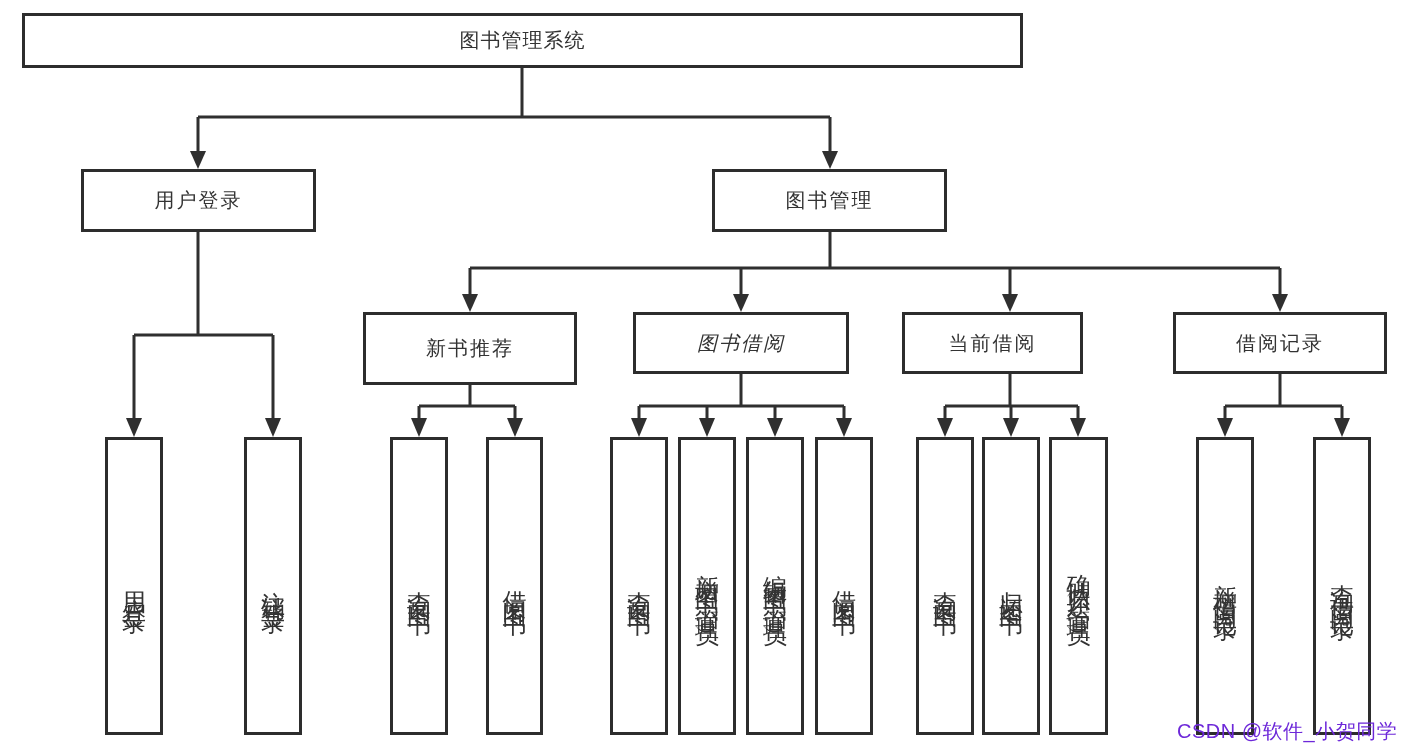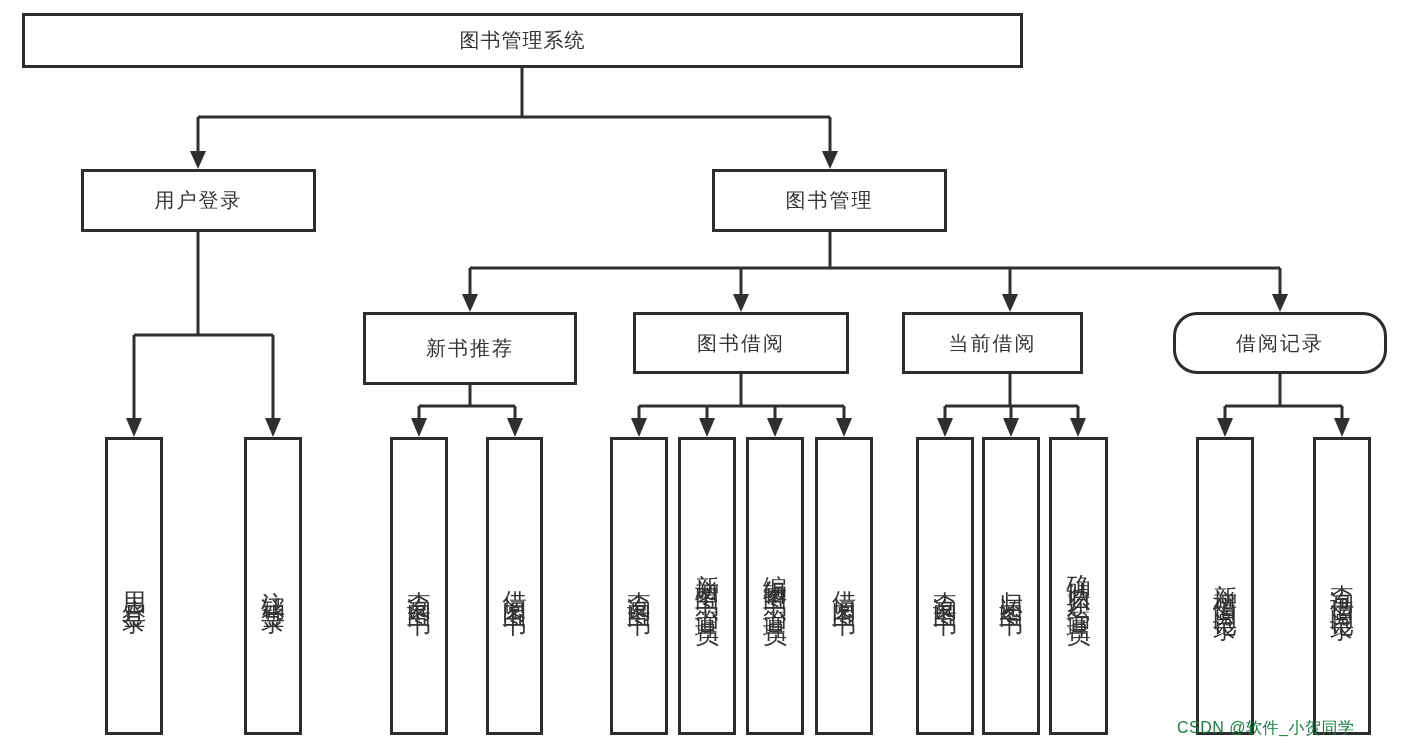--- a/index.html
+++ b/index.html
@@ -34,22 +34,22 @@
     writing-mode: vertical-rl;
     text-orientation: mixed;
     font-size: 24px;
     letter-spacing: 7px;
     line-height: 1;
   }
   .watermark {
     position: absolute;
     left: 1177px;
     top: 718px;
-    font-size: 16px;
-    color: #15803d;
+    font-size: 20px;
+    color: #6d28d9;
     letter-spacing: 0.5px;
     white-space: nowrap;
   }
 </style>
 </head>
 <body>
 
 <div class="canvas">
 
   <svg class="connectors" width="1405" height="747" viewBox="0 0 1405 747">
@@ -92,27 +92,27 @@
   <div class="box hbox" style="left:81px; top:169px; width:235px; height:63px;">
     <span>用户登录</span>
   </div>
   <div class="box hbox" style="left:712px; top:169px; width:235px; height:63px;">
     <span>图书管理</span>
   </div>
 
   <div class="box hbox" style="left:363px; top:312px; width:214px; height:73px;">
     <span>新书推荐</span>
   </div>
-  <div class="box hbox" style="left:633px; top:312px; width:216px; height:62px;">
+  <div class="box hbox" style="left:633px; top:312px; width:216px; height:62px;font-style:italic;">
     <span>图书借阅</span>
   </div>
   <div class="box hbox" style="left:902px; top:312px; width:181px; height:62px;">
     <span>当前借阅</span>
   </div>
-  <div class="box hbox" style="left:1173px; top:312px; width:214px; height:62px;border-radius:24px;">
+  <div class="box hbox" style="left:1173px; top:312px; width:214px; height:62px;">
     <span>借阅记录</span>
   </div>
 
   <div class="box vbox" style="left:105px; top:437px; width:58px; height:298px;">
     <span>用户登录</span>
   </div>
   <div class="box vbox" style="left:244px; top:437px; width:58px; height:298px;">
     <span>注销登录</span>
   </div>
 

